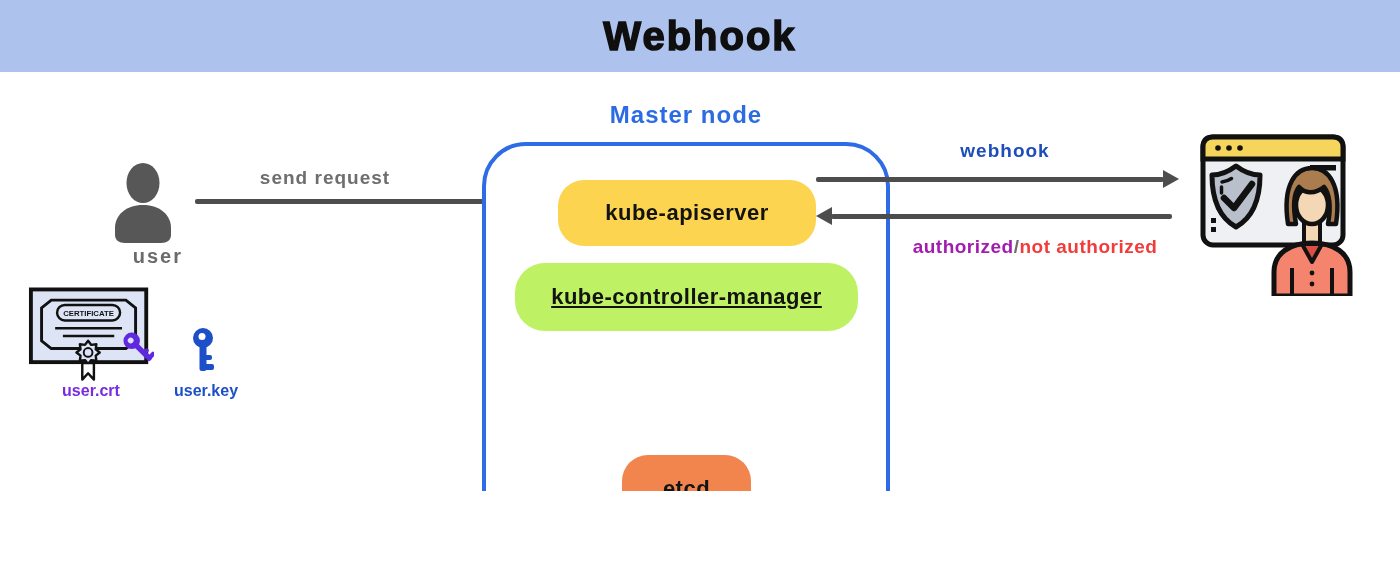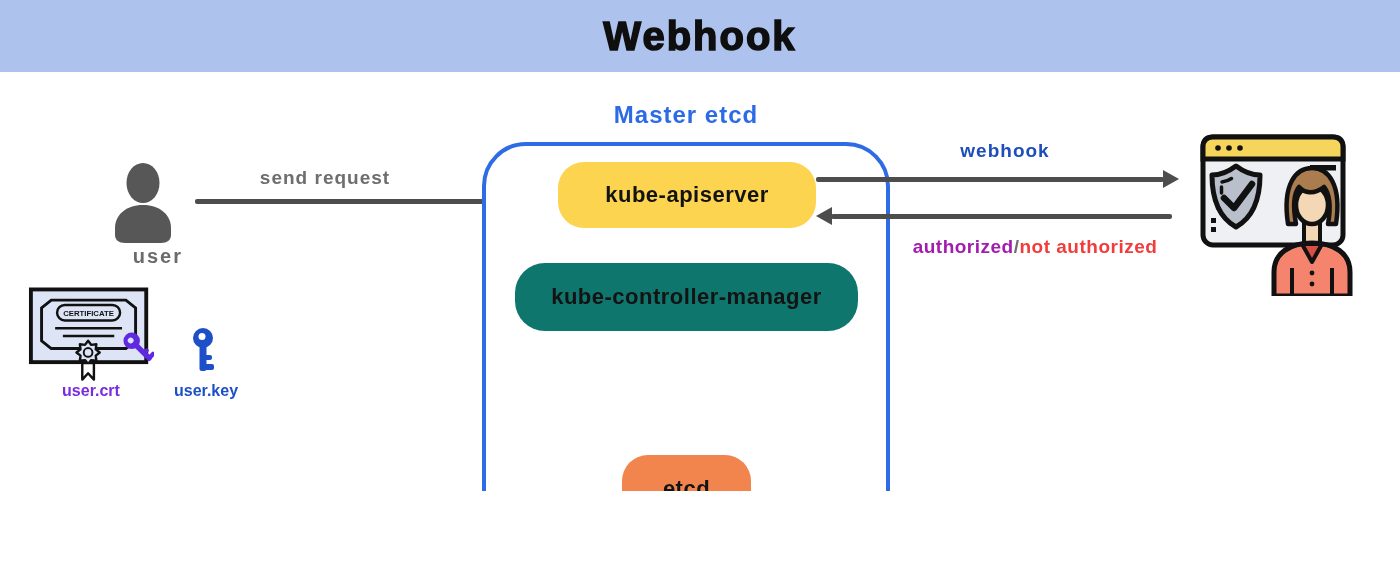--- a/index.html
+++ b/index.html
@@ -14,22 +14,22 @@
 
   .lbl { position:absolute; font-weight:800; white-space:nowrap; }
 
   .master-box { position:absolute; left:482px; top:142px; width:408px; height:400px;
     border:4px solid #2d6ce5; border-radius:44px; background:#fff; }
   .master-label { left:586px; top:101px; width:200px; text-align:center;
     font-size:24px; color:#2b6be4; letter-spacing:1px; }
 
   .node { position:absolute; display:flex; align-items:center; justify-content:center;
     font-size:22px; font-weight:800; color:#131313; letter-spacing:0.5px; }
-  .node.apiserver  { left:558px; top:162px; width:258px; height:66px; background:#fcd44f; border-radius:26px;text-align:right; }
-  .node.controller { left:515px; top:263px; width:343px; height:68px; background:#0f766e; border-radius:30px; }
+  .node.apiserver  { left:558px; top:180px; width:258px; height:66px; background:#fcd44f; border-radius:26px;text-align:right; }
+  .node.controller { left:515px; top:263px; width:343px; height:68px; background:#bef264; border-radius:30px;text-decoration:underline; }
   .node.scheduler  { left:558px; top:360px; width:257px; height:67px; background:#79cf52; border-radius:30px; }
   .node.etcd       { left:622px; top:455px; width:129px; height:67px; background:#f2854d; border-radius:26px; }
 
   .aline { position:absolute; height:5px; background:#4d4d4d; border-radius:2px; }
   .ahead-r { position:absolute; width:0; height:0;
     border-top:9px solid transparent; border-bottom:9px solid transparent; border-left:16px solid #4d4d4d; }
   .ahead-l { position:absolute; width:0; height:0;
     border-top:9px solid transparent; border-bottom:9px solid transparent; border-right:16px solid #4d4d4d; }
 
   .send-label { left:230px; top:167px; width:190px; text-align:center; font-size:19px; color:#6e6e6e; letter-spacing:1px; }
@@ -58,21 +58,21 @@
   <svg class="icon" style="left:110px; top:162px;" width="66" height="82" viewBox="0 0 66 82">
     <ellipse cx="33" cy="21" rx="16.5" ry="20" fill="#575757"></ellipse>
     <path d="M33 43 C16 43 5 53 5 66 L5 73 C5 78 9 81 15 81 L51 81 C57 81 61 78 61 73 L61 66 C61 53 50 43 33 43 Z" fill="#575757"></path>
   </svg>
   <div class="lbl user-label">user</div>
 
   <div class="lbl send-label">send request</div>
   <div class="aline" style="left:195px; top:199px; width:348px;"></div>
   <div class="ahead-r" style="left:542px; top:192px;"></div>
 
-  <div class="lbl master-label">Master etcd</div>
+  <div class="lbl master-label">Master node</div>
   <div class="master-box"></div>
   <div class="node apiserver">
     <span>kube-apiserver</span>
   </div>
   <div class="node controller">
     <span>kube-controller-manager</span>
   </div>
   <div class="node etcd">
     <span>etcd</span>
   </div>

